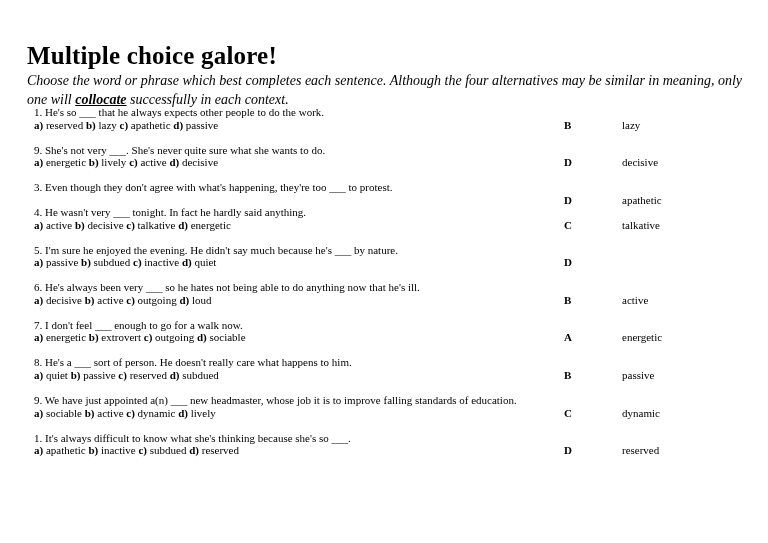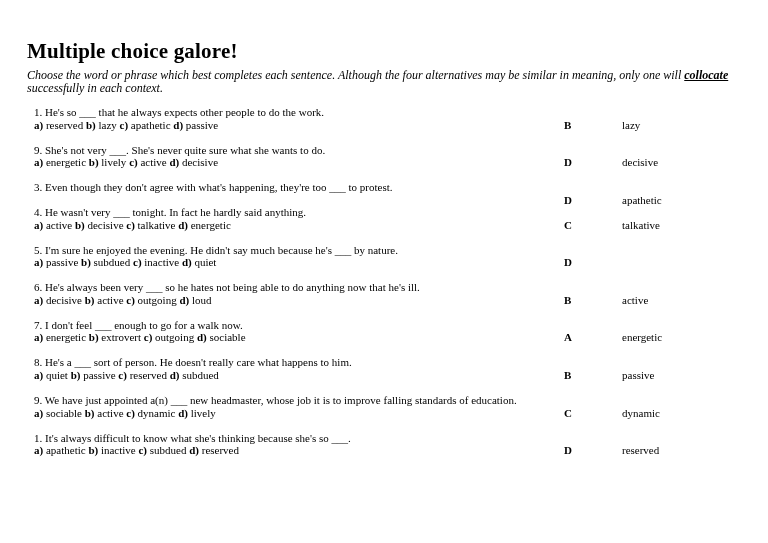--- a/index.html
+++ b/index.html
@@ -12,32 +12,32 @@
     background: #ffffff;
     color: #000000;
     font-family: "Liberation Serif", serif;
     position: relative;
     overflow: hidden;
   }
   .doc-title {
     position: absolute;
     top: 25px;
     left: 27px;
-    font-size: 21px;
+    font-size: 25px;
     font-weight: bold;
     letter-spacing: 0.2px;
     white-space: nowrap;
   }
   .intro {
     position: absolute;
     top: 57px;
     left: 27px;
     width: 719px;
-    font-size: 12px;
-    line-height: 13px;
+    font-size: 14px;
+    line-height: 19px;
     font-style: italic;
   }
   .intro .emph {
     font-weight: bold;
     text-decoration: underline;
   }
   .questions {
     position: absolute;
     top: 106px;
     left: 0;

